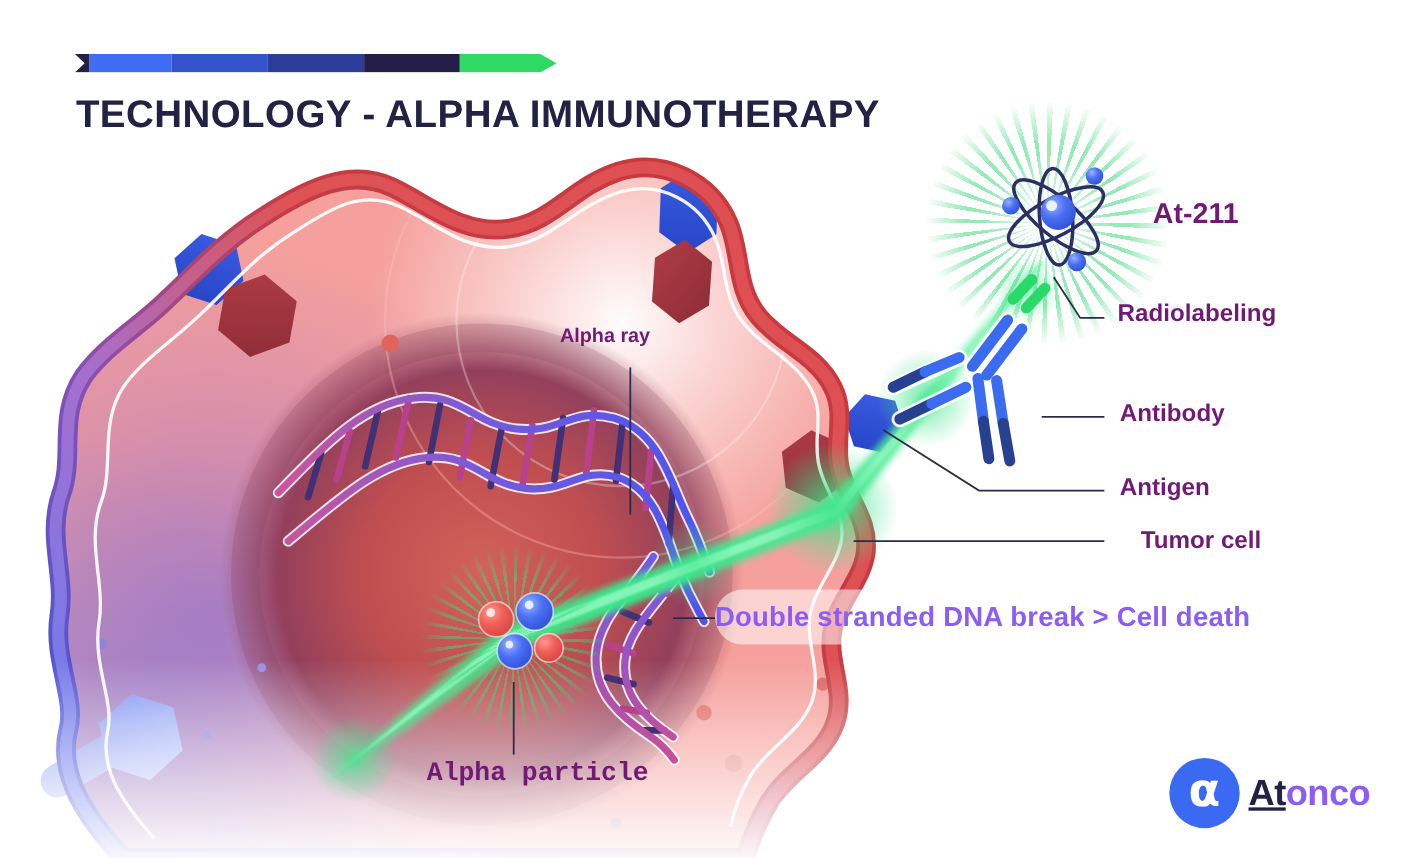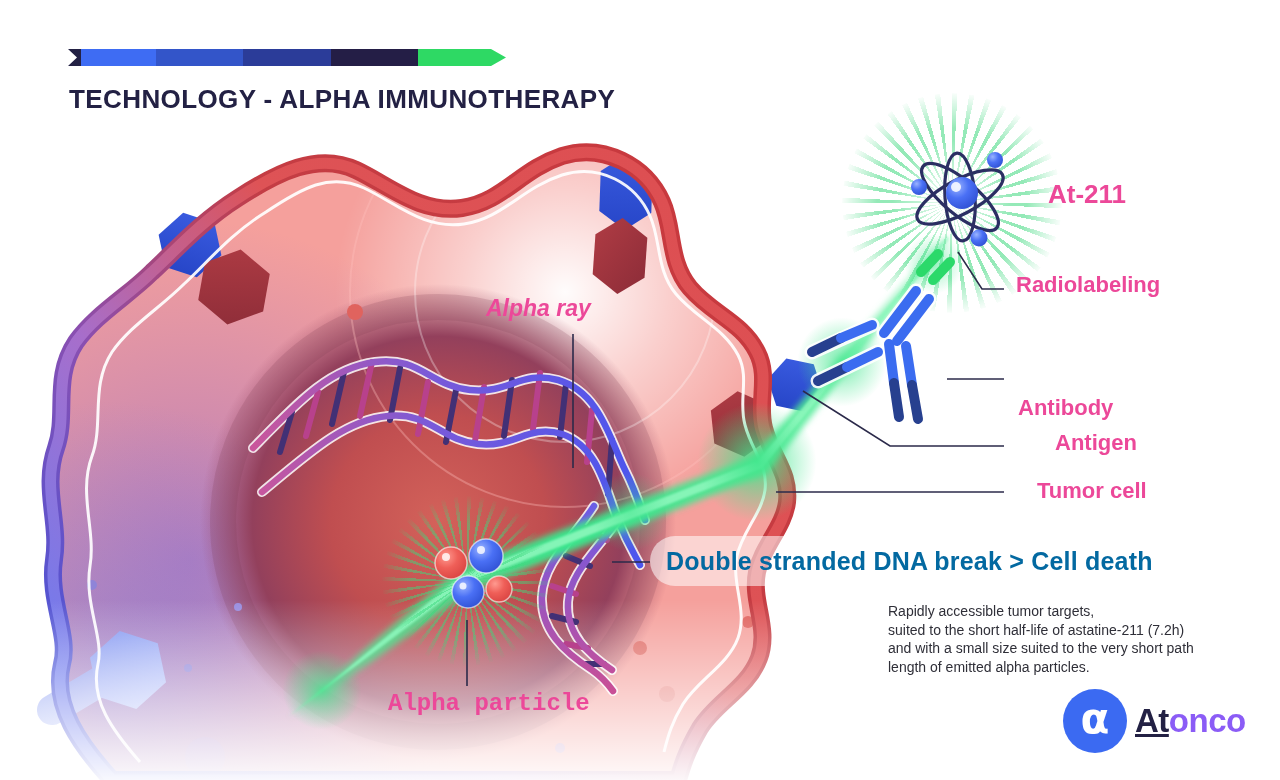--- a/index.html
+++ b/index.html
@@ -7,35 +7,35 @@
          font-family:"Liberation Sans",sans-serif;}
   svg.art{position:absolute;left:0;top:0;}
   .z1{z-index:1}.z3{z-index:3}
 
   
   .topbar{position:absolute;left:68px;top:49px;width:438px;height:17px;display:flex;z-index:4;
           clip-path:polygon(0 0,calc(100% - 15px) 0,100% 50%,calc(100% - 15px) 100%,0 100%,9px 50%);}
   .topbar span{display:block;height:100%;}
   .seg0{width:3%;}.seg1{width:17%;}.seg2,.seg3,.seg4,.seg5{width:20%;}
 
-  .title{position:absolute;left:69px;top:84px;font-size:26px;font-weight:700;
+  .title{position:absolute;left:69px;top:84px;font-size:35px;font-weight:700;
          letter-spacing:.4px;color:#232144;z-index:4;}
 
-  .lbl{position:absolute;color:#ec4899;font-weight:600;z-index:4;white-space:nowrap;}
-  .lbl-alpha-ray{left:486px;top:295px;font-size:23px;font-style:italic;}
+  .lbl{position:absolute;color:#701a75;font-weight:600;z-index:4;white-space:nowrap;}
+  .lbl-alpha-ray{left:509px;top:295px;font-size:18px;}
   .lbl-at211{left:1048px;top:179px;font-size:26px;}
   .lbl-radiolabeling{left:1016px;top:272px;font-size:22px;text-align:right;}
-  .lbl-antibody{left:1018px;top:363px;font-size:22px;margin-top:32px;}
-  .lbl-antigen{left:1018px;top:430px;font-size:22px;margin-left:37px;}
+  .lbl-antibody{left:1018px;top:363px;font-size:22px;}
+  .lbl-antigen{left:1018px;top:430px;font-size:22px;}
   .lbl-tumor-cell{left:1037px;top:478px;font-size:22px;}
   .lbl-alpha-particle{left:388px;top:690px;font-size:24px;font-family:Liberation Mono, monospace;}
 
   .pill{position:absolute;left:650px;top:536px;width:548px;height:50px;border-radius:25px;
         background:rgba(255,255,255,.55);display:flex;align-items:center;z-index:4;}
-  .pill .txt{margin-left:16px;font-size:25px;font-weight:600;color:#0369a1;letter-spacing:.2px;white-space:nowrap;}
+  .pill .txt{font-size:25px;font-weight:600;color:#8b5cf6;letter-spacing:.2px;white-space:nowrap;}
 
   .para{position:absolute;left:888px;top:602px;z-index:4;color:#2f2f38;font-size:14px;
         line-height:18.6px;font-weight:400;}
 
   
   .rays{position:absolute;border-radius:50%;z-index:2;
         background:repeating-conic-gradient(rgba(61,216,125,.55) 0 2.8deg, rgba(61,216,125,0) 2.8deg 9deg);
         -webkit-mask-image:radial-gradient(circle,#000 0%,#000 48%,transparent 72%);
         mask-image:radial-gradient(circle,#000 0%,#000 48%,transparent 72%);}
   .rays-atom{left:842px;top:93px;width:220px;height:220px;}
@@ -354,26 +354,20 @@
   <div class="lbl lbl-radiolabeling">Radiolabeling</div>
   <div class="lbl lbl-antibody">Antibody</div>
   <div class="lbl lbl-antigen">Antigen</div>
   <div class="lbl lbl-tumor-cell">Tumor cell</div>
   <div class="lbl lbl-alpha-particle">Alpha particle</div>
 
   <div class="pill">
     <div class="txt">Double stranded DNA break &gt; Cell death</div>
   </div>
 
-  <div class="para">
-    <div>Rapidly accessible tumor targets,</div>
-    <div>suited to the short half-life of astatine-211 (7.2h)</div>
-    <div>and with a small size suited to the very short path</div>
-    <div>length of emitted alpha particles.</div>
-  </div>
 
   <div class="logo">
     <div class="logo-mark">
       <span class="alpha">α</span>
     </div>
     <div class="logo-text">
       <span class="pre">At</span><span class="suf">onco</span>
     </div>
   </div>
 

